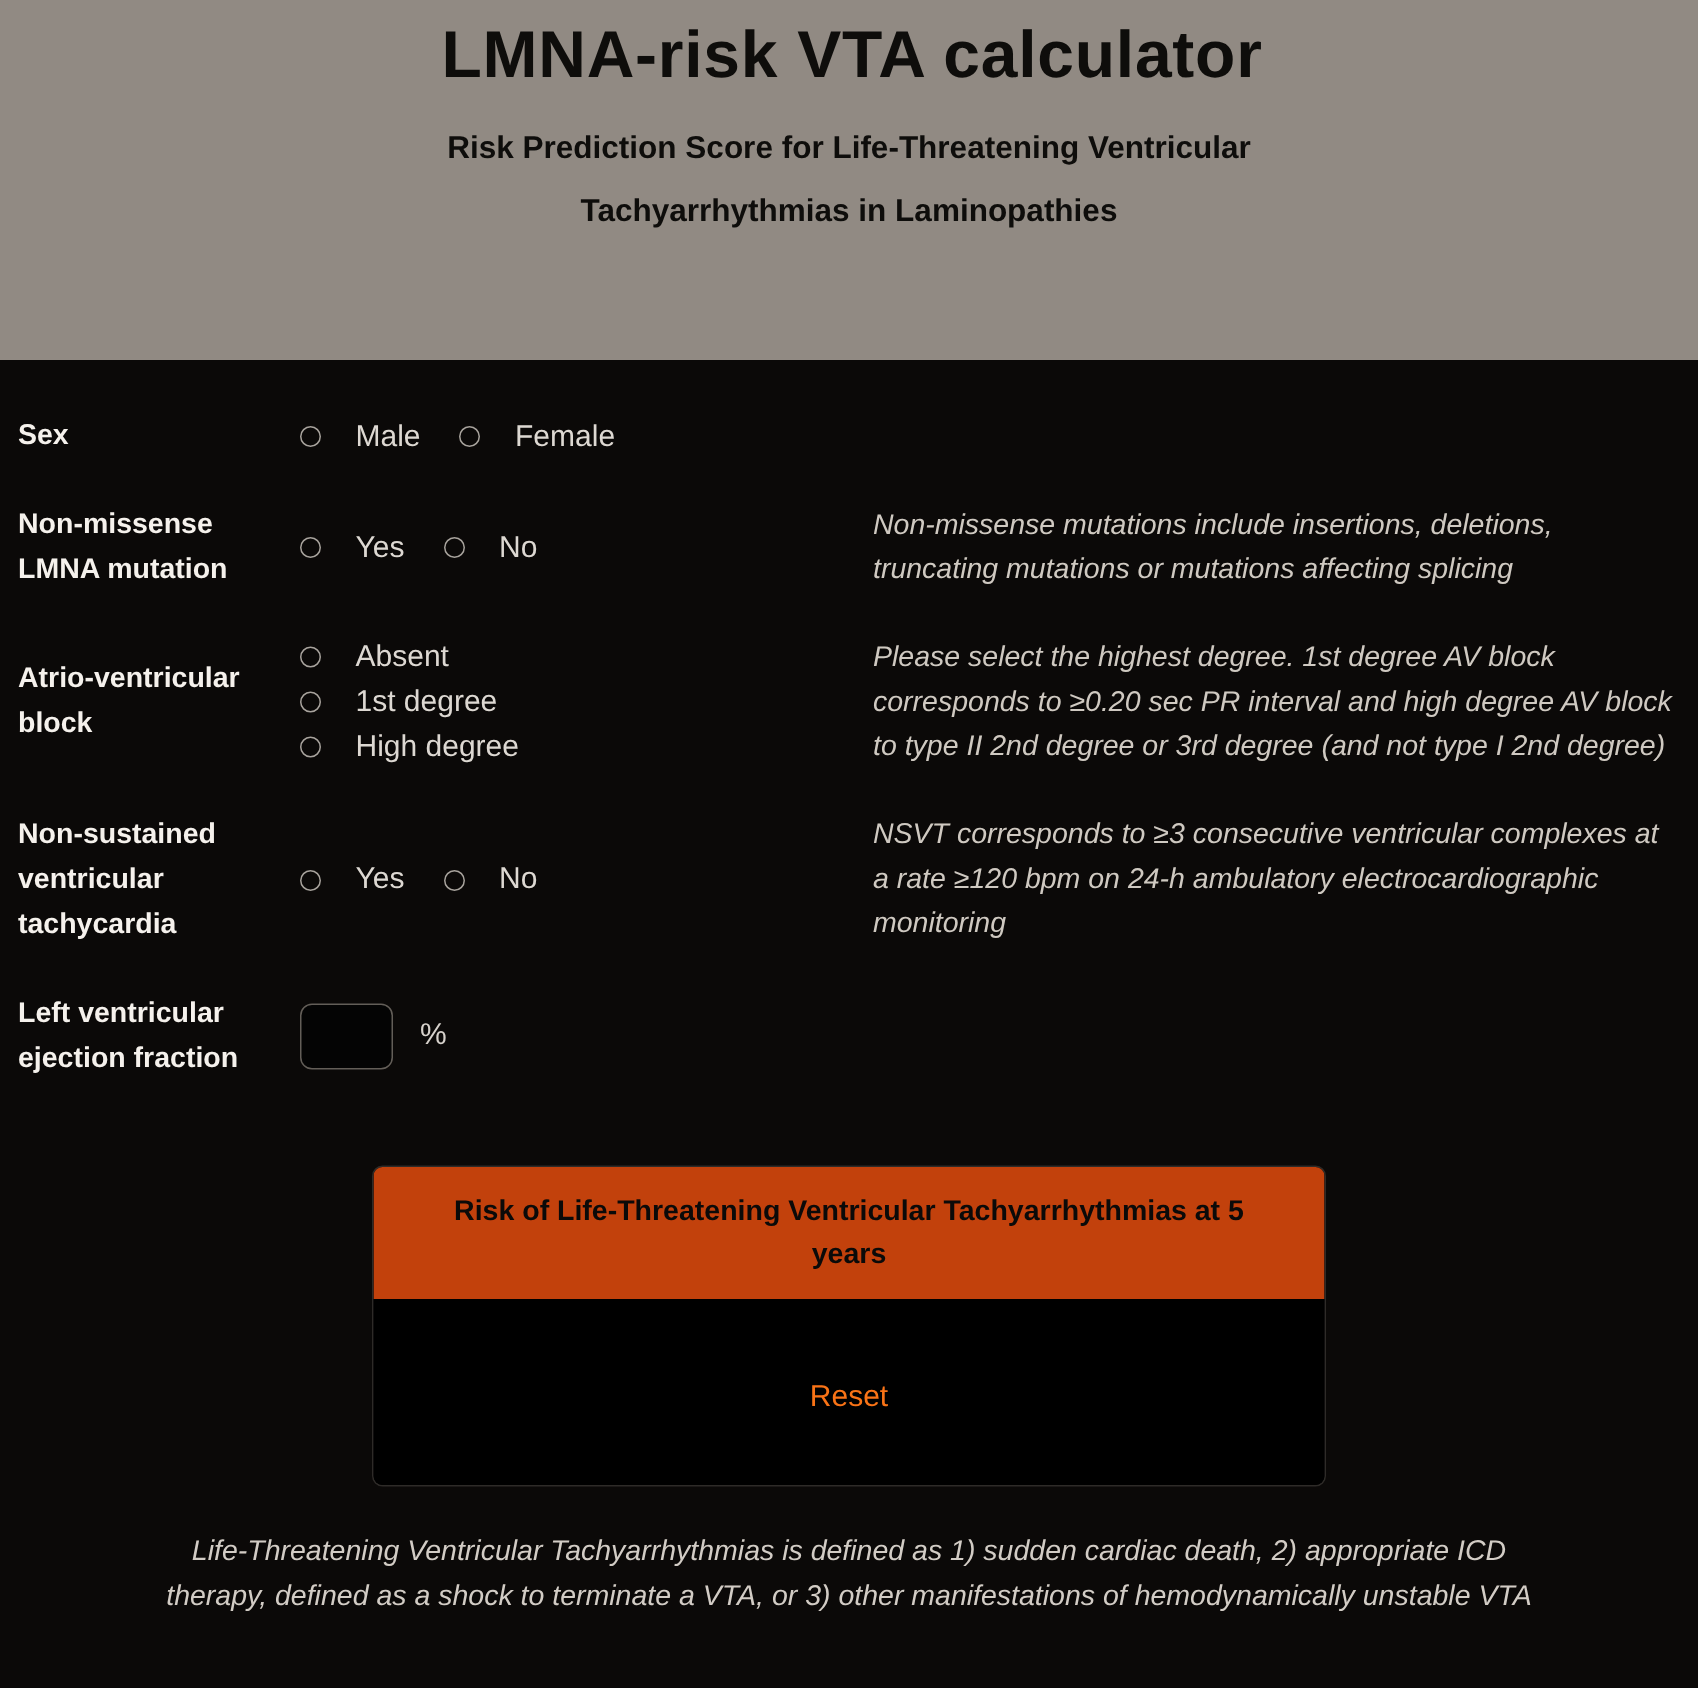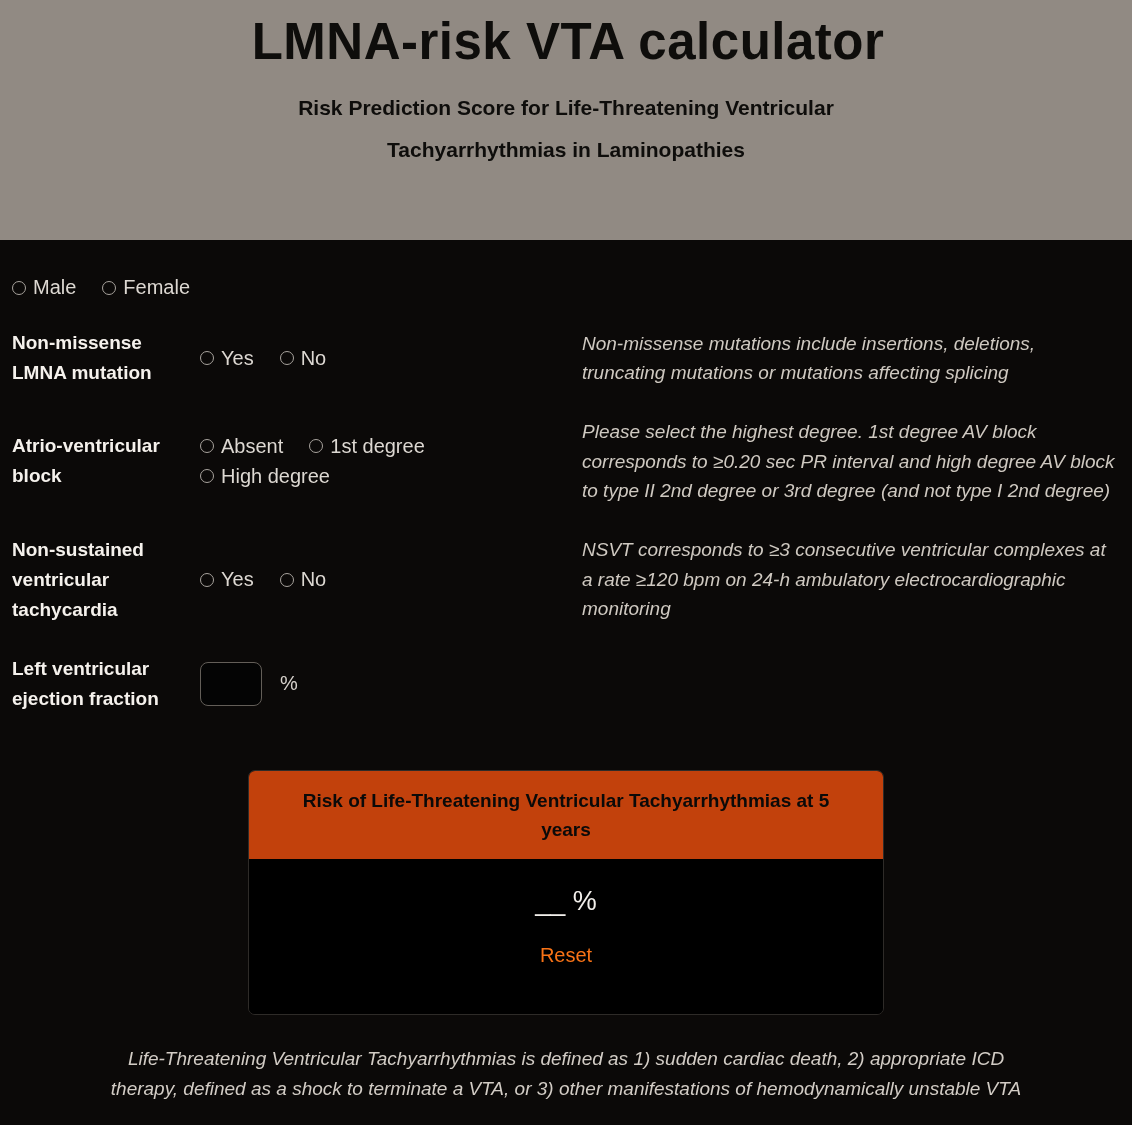--- a/index.html
+++ b/index.html
@@ -19,21 +19,21 @@
   .masthead {
     background: #918a83;
     height: 240px;
     box-sizing: border-box;
     padding-top: 12px;
     text-align: center;
     color: #0e0d0b;
   }
   .masthead h1 {
     margin: 0 0 16px 4px;
-    font-size: 51px;
+    font-size: 44px;
     font-weight: 700;
     letter-spacing: 0.5px;
   }
   .masthead .subtitle {
     font-size: 21px;
     font-weight: 600;
     line-height: 42px;
     max-width: 620px;
     margin: 0 auto;
   }
@@ -58,21 +58,21 @@
     column-gap: 26px;
     row-gap: 7px;
     font-size: 20px;
     color: #ddd8d2;
     align-items: center;
   }
   .options.narrow { max-width: 250px; }
   .option {
     display: inline-flex;
     align-items: center;
-    gap: 7px;
+    gap: 23px;
     cursor: pointer;
   }
   .radio {
     width: 12px;
     height: 12px;
     border: 1.5px solid #a8a39d;
     border-radius: 50%;
     display: inline-block;
     background: transparent;
     flex: 0 0 auto;
@@ -157,20 +157,21 @@
 <div class="page">
 
   <header class="masthead">
     <h1>LMNA-risk VTA calculator</h1>
     <div class="subtitle">Risk Prediction Score for Life-Threatening Ventricular Tachyarrhythmias in Laminopathies</div>
   </header>
 
   <main class="form">
 
     <div class="row">
+      <div class="field-label">Sex</div>
       <div class="options">
         <label class="option">
           <span class="radio"></span>
           <span>Male</span>
         </label>
         <label class="option">
           <span class="radio"></span>
           <span>Female</span>
         </label>
       </div>
@@ -232,20 +233,19 @@
         <input class="ef-input" type="text" value="" style="">
         <span class="ef-unit">%</span>
       </div>
     </div>
 
   </main>
 
   <section class="result-panel">
     <div class="result-header">Risk of Life-Threatening Ventricular Tachyarrhythmias at 5 years</div>
     <div class="result-body">
-      <div class="result-value">__ %</div>
       <a class="reset-link">Reset</a>
     </div>
   </section>
 
   <div class="footnote">Life-Threatening Ventricular Tachyarrhythmias is defined as 1) sudden cardiac death, 2) appropriate ICD therapy, defined as a shock to terminate a VTA, or 3) other manifestations of hemodynamically unstable VTA</div>
 
 </div>
 
 </body></html>

